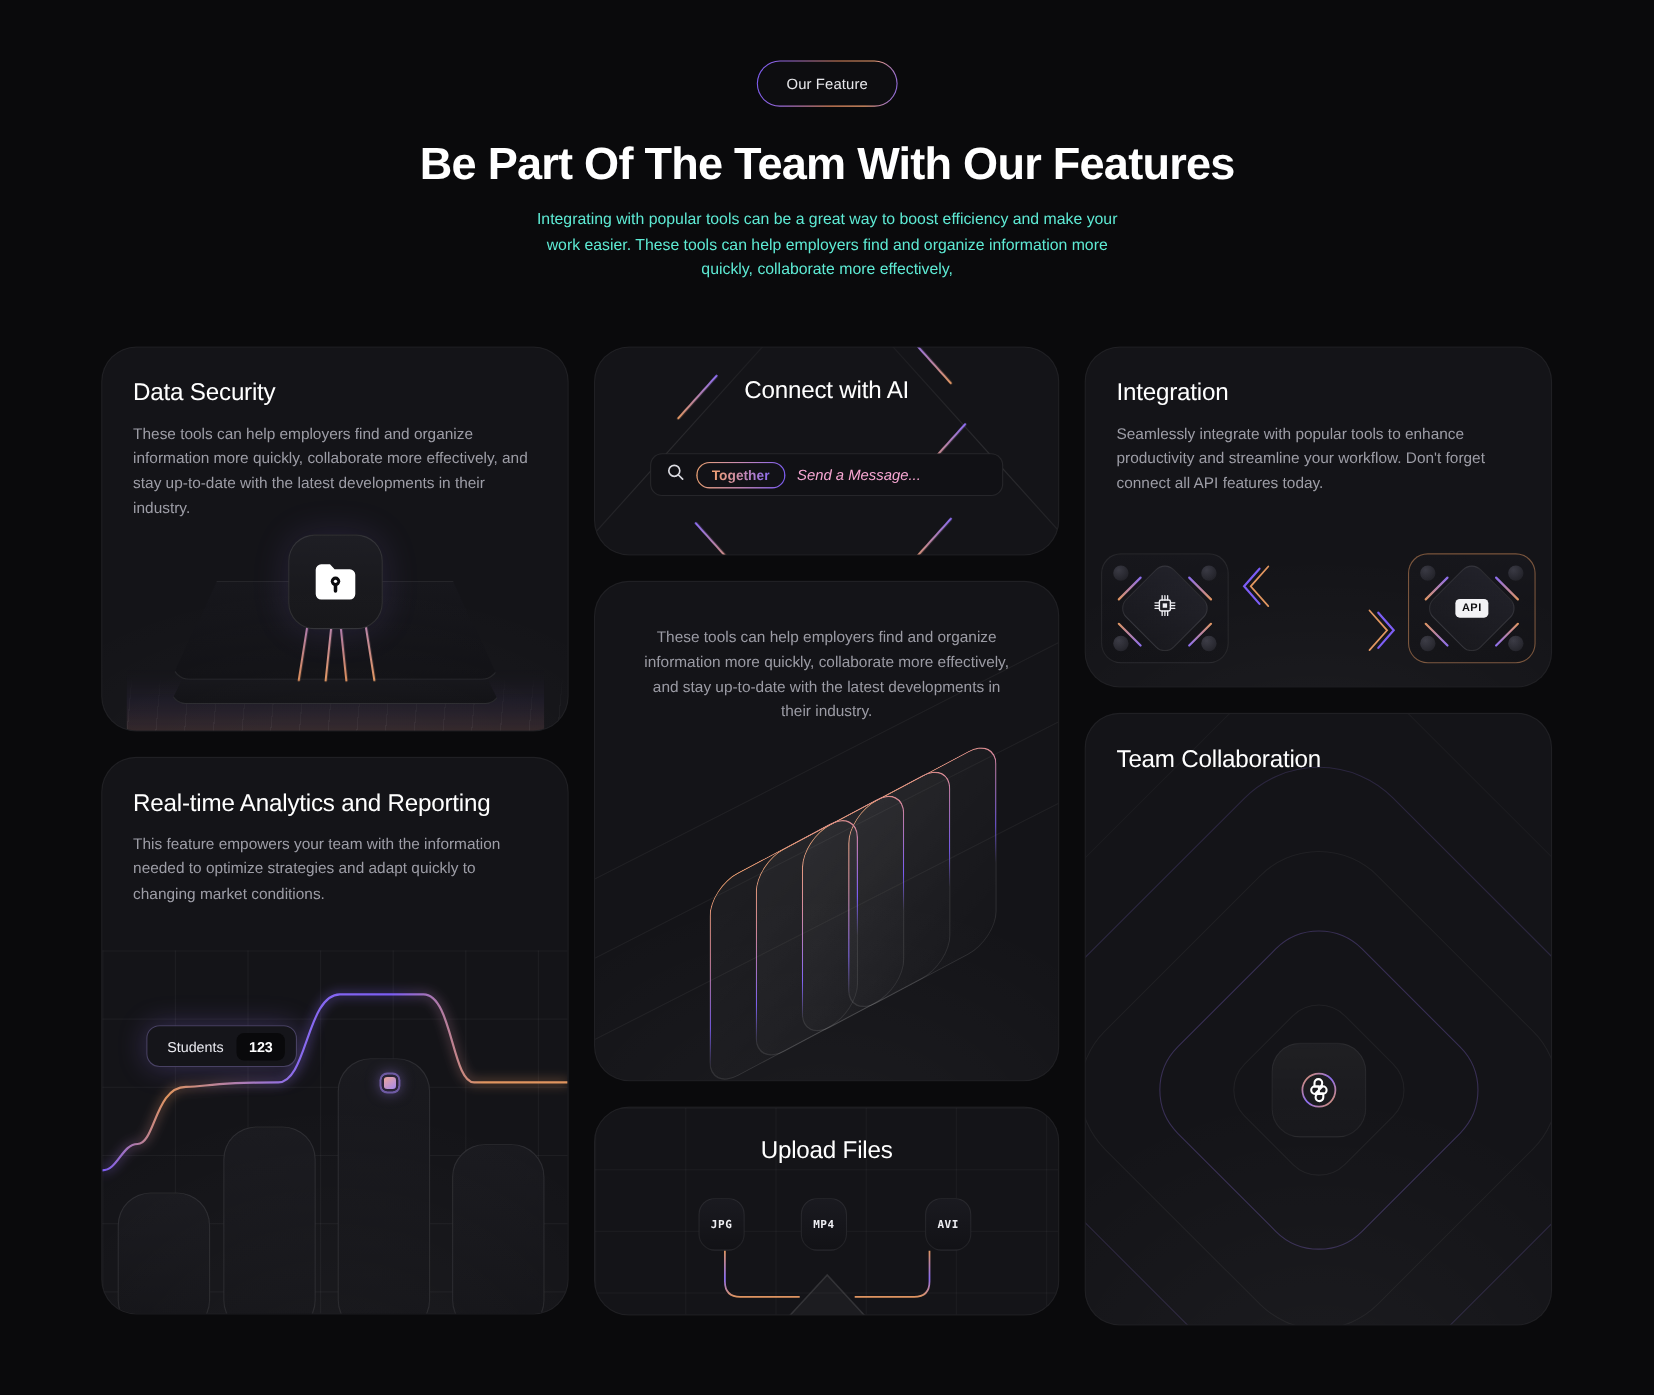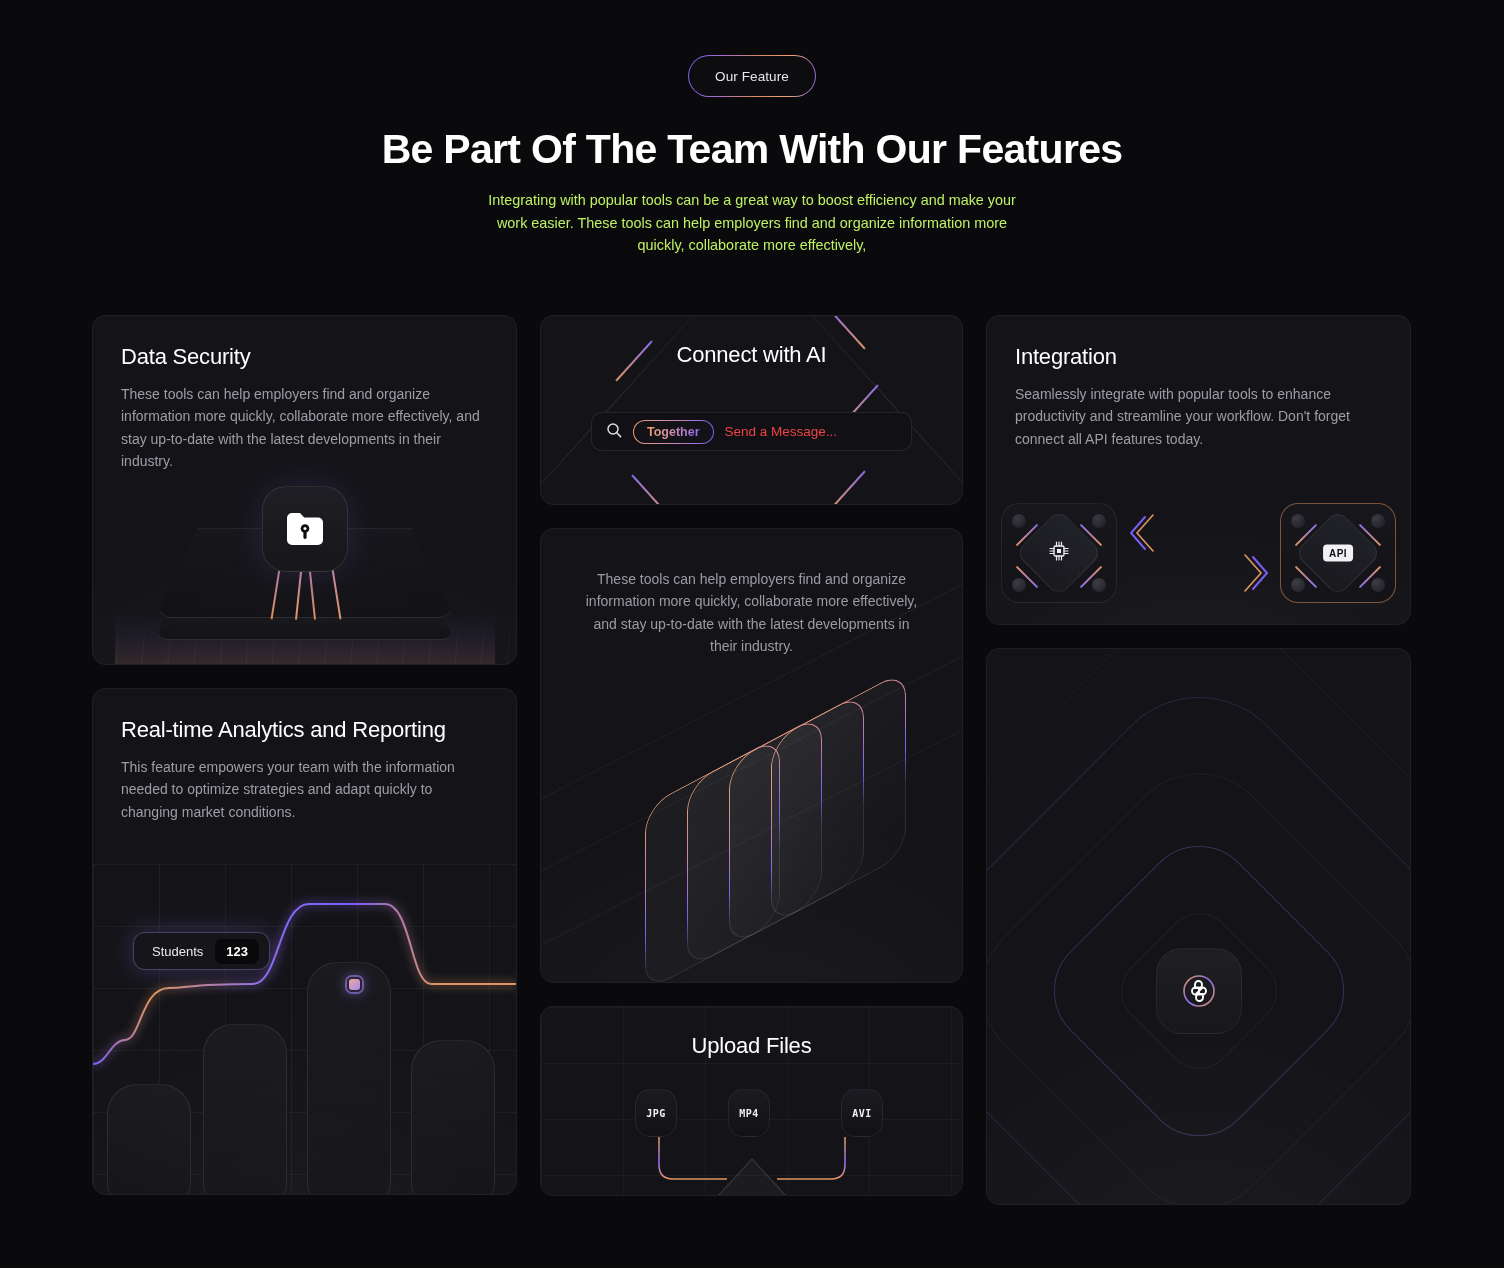--- a/index.html
+++ b/index.html
@@ -46,41 +46,41 @@
     font-weight: 700;
     color: #ffffff;
     letter-spacing: -0.7px;
   }
 
   .page-sub {
     margin: 16px auto 0;
     width: 560px;
     font-size: 14.4px;
     line-height: 22.6px;
-    color: #bef264;
+    color: #5eead4;
   }
 
   
   .grid {
     position: absolute;
     left: 92px;
     top: 315px;
     width: 1320px;
     display: grid;
     grid-template-columns: 425px 423px 425px;
     column-gap: 23px;
     grid-auto-rows: min-content;
   }
   .col { display: flex; flex-direction: column; gap: 23px; }
 
   .card {
     position: relative;
     background: #141418;
     border: 1px solid rgba(255,255,255,0.055);
-    border-radius: 14px;
+    border-radius: 32px;
     overflow: hidden;
   }
   .card-noise::after{
     content:"";position:absolute;inset:0;pointer-events:none;
     background:radial-gradient(130% 90% at 50% 115%, rgba(255,255,255,.035), transparent 60%);
   }
 
   .c-title { font-size: 22px; font-weight: 500; color: #fff; letter-spacing: -.2px; }
   .c-title.center { text-align: center; }
   .c-body { margin-top: 13px; font-size: 14px; line-height: 22.3px; color: #9d9da6; }
@@ -208,21 +208,21 @@
     position:relative; z-index:1;
     display:inline-flex; align-items:center; justify-content:center;
     height: 22px; padding: 0 13px; border-radius:999px; background:#121217;
     font-size: 12.5px; font-weight:600;
     background-clip: padding-box;
   }
   .chip span{
     background: linear-gradient(95deg,#f0a070 0%,#d08fa8 45%,#8b6cf5 100%);
     -webkit-background-clip: text; background-clip: text; color: transparent;
   }
-  .search-ph{ font-size: 13.5px; color:#ef4444; }
+  .search-ph{ font-size: 13.5px; color:#f9a8d4;font-style:italic; }
 
   
   #card-employers { height: 455px; }
   .eb-art{ position:absolute; inset:0; overflow:hidden; }
   .eb-line{ position:absolute; height:1px; width:680px; background: rgba(255,255,255,.05); transform-origin: left center; }
   .panel{
     position:absolute; width: 135px; height: 185px; border-radius: 26px;
     border: 1px solid rgba(255,255,255,.09);
     background: linear-gradient(150deg, rgba(255,255,255,.045), rgba(255,255,255,.012));
     transform: skewY(-28deg);
@@ -522,20 +522,21 @@
             <div class="nd" style="right:10px;bottom:10px;"></div>
           <span style="position:absolute;left:50%;top:50%;transform:translate(-50%,-50%);
                        background:#f2f2f5;color:#0d0d10;font-size:10px;font-weight:700;
                        padding:3px 6px;border-radius:4px;letter-spacing:.4px;">API</span>
         </div>
       </div>
     </div>
 
     <div class="card card-noise" id="card-team">
       <div class="pad" style="position:relative;z-index:2;">
+        <div class="c-title">Team Collaboration</div>
       </div>
       <div class="tc-art">
         <div class="tc-ring" style="width:130px;height:130px;border-radius:34px;"></div>
         <div class="tc-ring" style="width:238px;height:238px;border-color:rgba(150,120,240,.28);"></div>
         <div class="tc-ring" style="width:352px;height:352px;border-radius:76px;border-color:rgba(255,255,255,.05);"></div>
         <div class="tc-ring" style="width:472px;height:472px;border-radius:96px;border-color:rgba(150,120,240,.18);"></div>
         <div class="tc-ring" style="width:600px;height:600px;border-radius:120px;border-color:rgba(255,255,255,.035);"></div>
         <div class="tc-core">
           <svg width="40" height="40" viewBox="0 0 40 40" aria-hidden="true">
             <circle cx="20" cy="20" r="15" fill="none" stroke="url(#tcg)" stroke-width="1.6"></circle>

